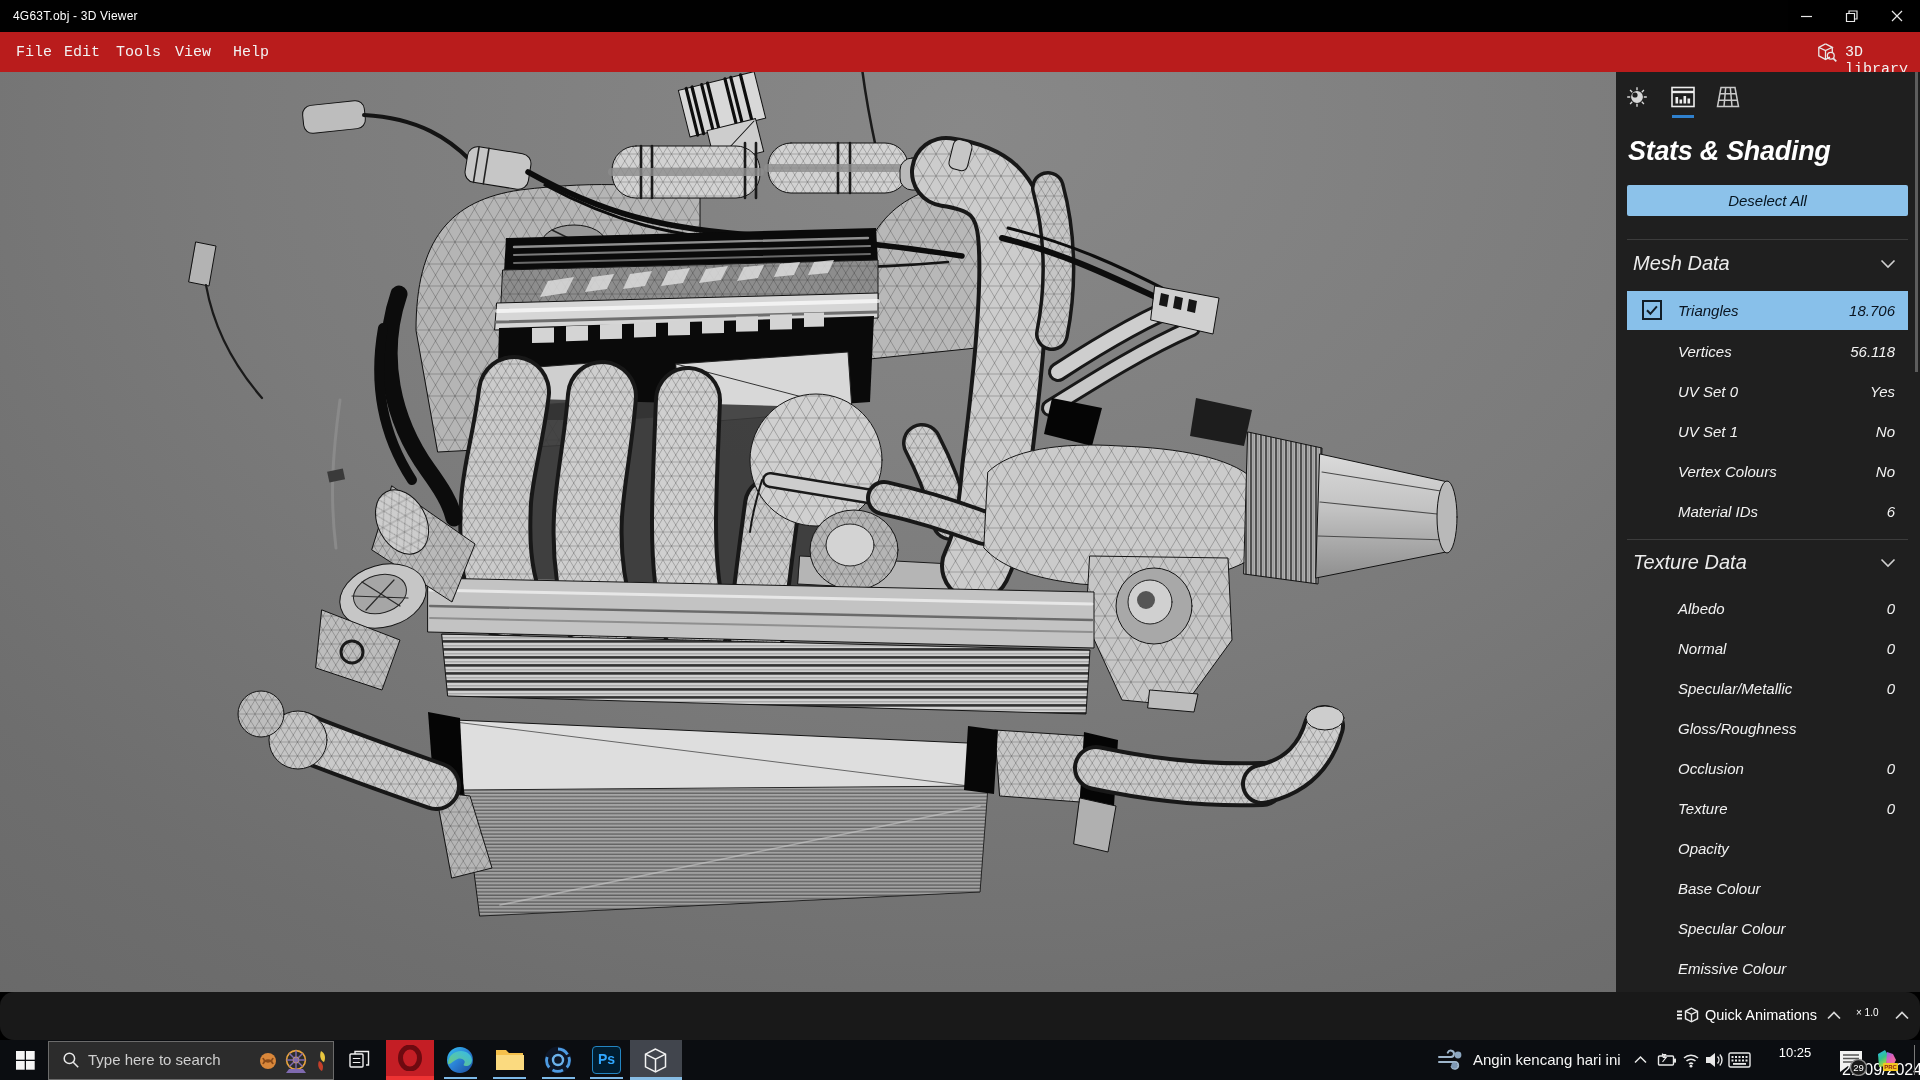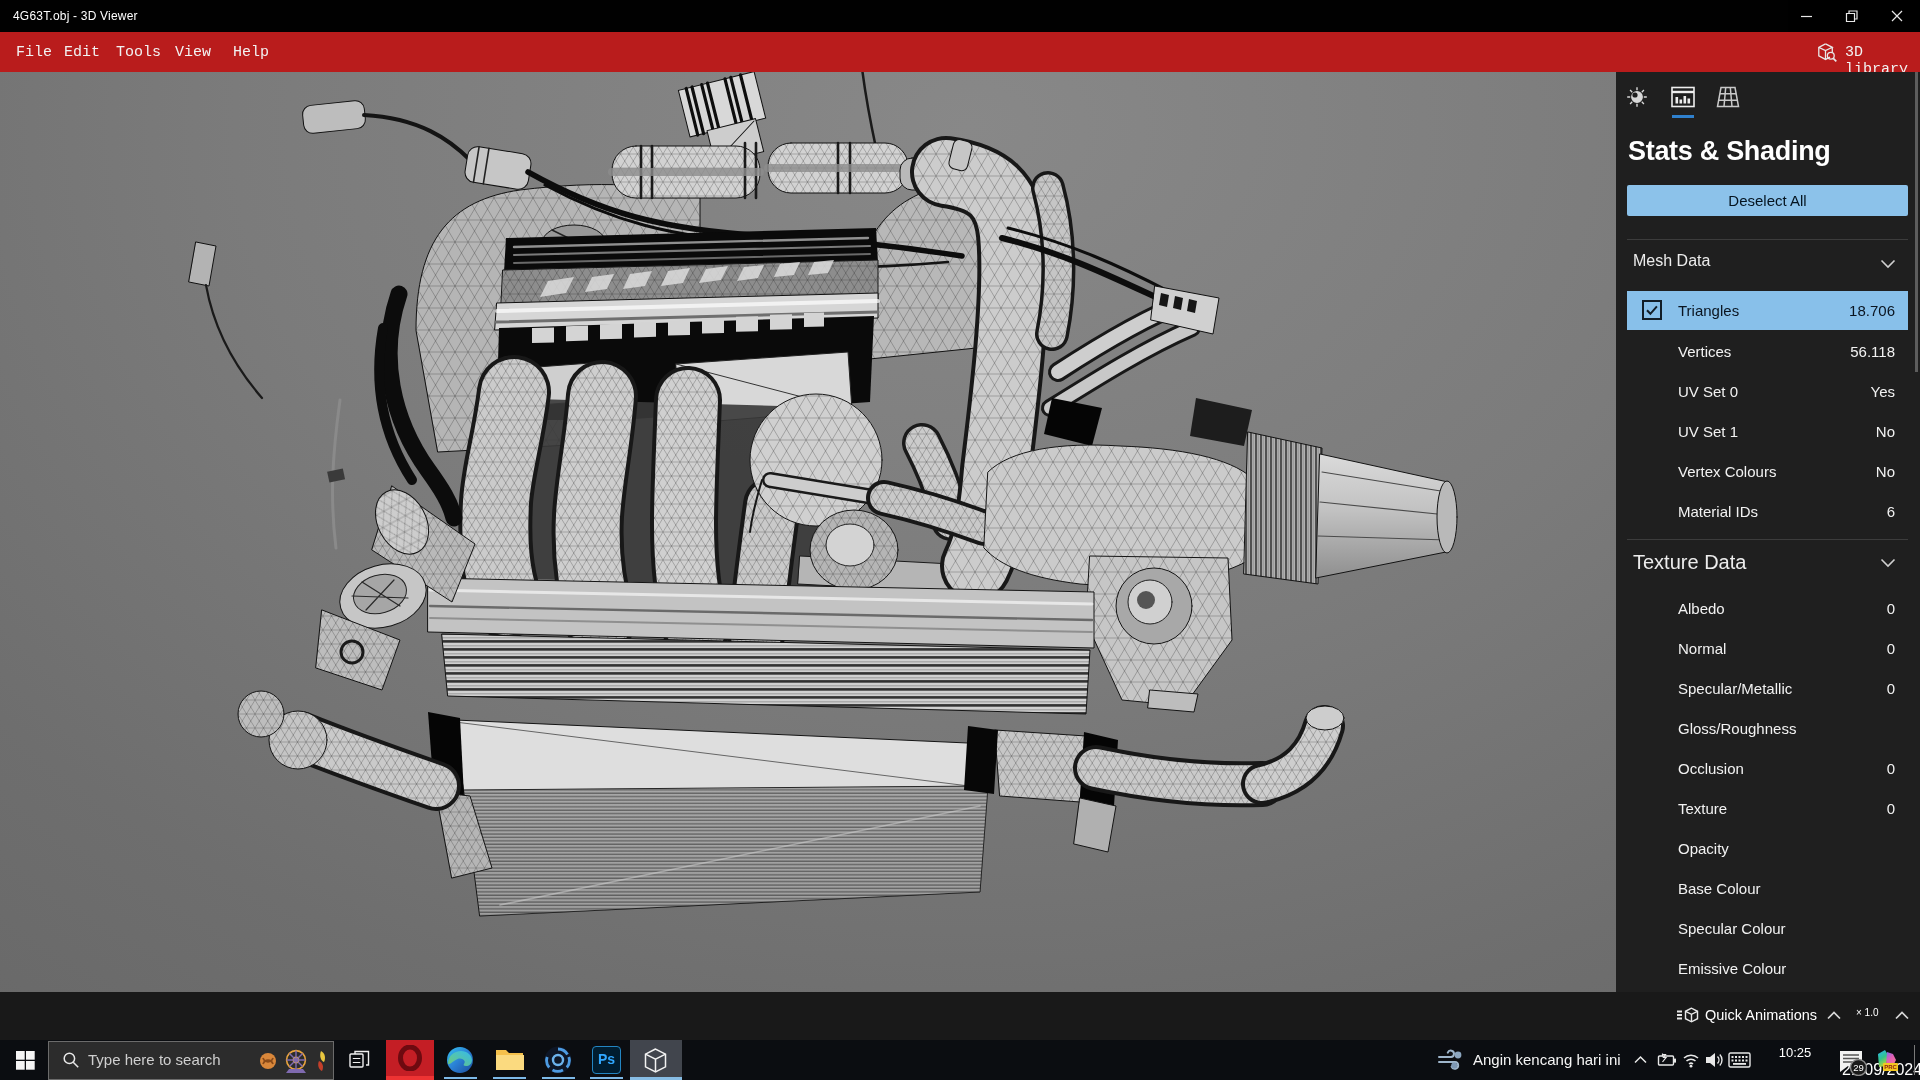--- a/index.html
+++ b/index.html
@@ -5,22 +5,22 @@
   * { margin:0; padding:0; box-sizing:border-box; }
   html,body { width:1920px; height:1080px; overflow:hidden; background:#000; font-family:"Liberation Sans", sans-serif; }
   .abs { position:absolute; }
   #page { position:relative; width:1920px; height:1080px; }
   #titlebar { left:0; top:0; width:1788px; height:32px; background:#010101; color:#fff; }
   #titlebar .t { position:absolute; left:13px; top:9px; font-size:12px; letter-spacing:0.2px; }
   .winbtn { position:absolute; top:0; width:46px; height:32px; color:#e8e8e8; }
   #menubar { left:0; top:32px; width:1920px; height:40px; background:#b91c1c; color:#f2f2f2;font-family:Liberation Mono, monospace; }
   .mi { position:absolute; top:12px; font-size:15px; }
   #viewport { left:0; top:72px; width:1616px; height:920px; background:radial-gradient(1750px 1280px at 60% 6%, #888888 0%, #7b7b7b 42%, #6e6e6e 72%, #666666 100%); overflow:hidden; }
-  #sidebar { left:1616px; top:72px; width:304px; height:920px; background:#1f1f1f; color:#fff; }
-  #bottombar { left:0; top:992px; width:1920px; height:48px; background:#191919; color:#fff; }
+  #sidebar { left:1616px; top:72px; width:304px; height:920px; background:#1f1f1f; color:#fff;font-style:italic; }
+  #bottombar { left:0; top:992px; width:1920px; height:48px; background:#191919; color:#fff;border-radius:14px; }
   #taskbar { left:0; top:1040px; width:1920px; height:40px; background:#0b0d11; color:#fff;text-decoration:underline; }
   .lbl { position:absolute; font-size:15px; color:#f2f2f2; }
   .val { position:absolute; font-size:15px; color:#f2f2f2; text-align:left; right:25px; }
   svg text { font-family:"Liberation Sans", sans-serif; }
 </style>
 </head>
 <body>
 <div id="page">
   <div id="viewport" class="abs">
     <svg width="1616" height="920" viewBox="0 72 1616 920" style="position:absolute;left:0;top:0">
@@ -329,21 +329,21 @@
     <div class="abs" style="left:56px;top:43px;width:22px;height:3px;background:#2f80cd"></div>
     <svg class="abs" style="left:99px;top:12px" width="26" height="26" viewBox="0 0 26 26">
       <g fill="none" stroke="#c9c9c9" stroke-width="1.5">
         <path d="M6 3.5h14l3.5 19h-21z"></path>
         <path d="M10.7 3.5L9 22.5M15.3 3.5L17 22.5M5 9.8h16M4 16.2h18"></path>
       </g>
     </svg>
     <div class="abs" style="left:12px;top:64px;font-size:27px;font-weight:700;color:#fff;letter-spacing:-0.3px">Stats &amp; Shading</div>
     <div class="abs" style="left:11px;top:113px;width:281px;height:31px;background:#8cc2ea;border-radius:2px;text-align:center;line-height:31px;color:#05141f;font-size:15px">Deselect All</div>
     <div class="abs" style="left:11px;top:167px;width:281px;height:1px;background:#3c3c3c"></div>
-    <div class="abs" style="left:17px;top:180px;font-size:16px;color:#ececec">Mesh Data</div>
+    <div class="abs" style="left:17px;top:180px;font-size:20px;color:#ececec">Mesh Data</div>
     <svg class="abs" style="left:264px;top:187px" width="16" height="10" viewBox="0 0 16 10">
         <path d="M1.5 1.5L8 8l6.5-6.5" stroke="#d0d0d0" stroke-width="1.6" fill="none"></path>
       </svg>
     <div class="abs" style="left:11px;top:219px;width:281px;height:39px;background:#88c0ea"></div>
     <svg class="abs" style="left:26px;top:228px" width="20" height="20" viewBox="0 0 20 20">
         <rect x="1" y="1" width="18" height="18" fill="none" stroke="#121e28" stroke-width="2"></rect>
         <path d="M5 10.2l3.4 3.6 6.5-7.4" stroke="#121e28" stroke-width="2" fill="none"></path>
       </svg>
     <div class="lbl" style="left:62px;top:230px;color:#0a1420">Triangles</div>
     <div class="val" style="top:230px;right:25px;color:#0a1420">18.706</div>

